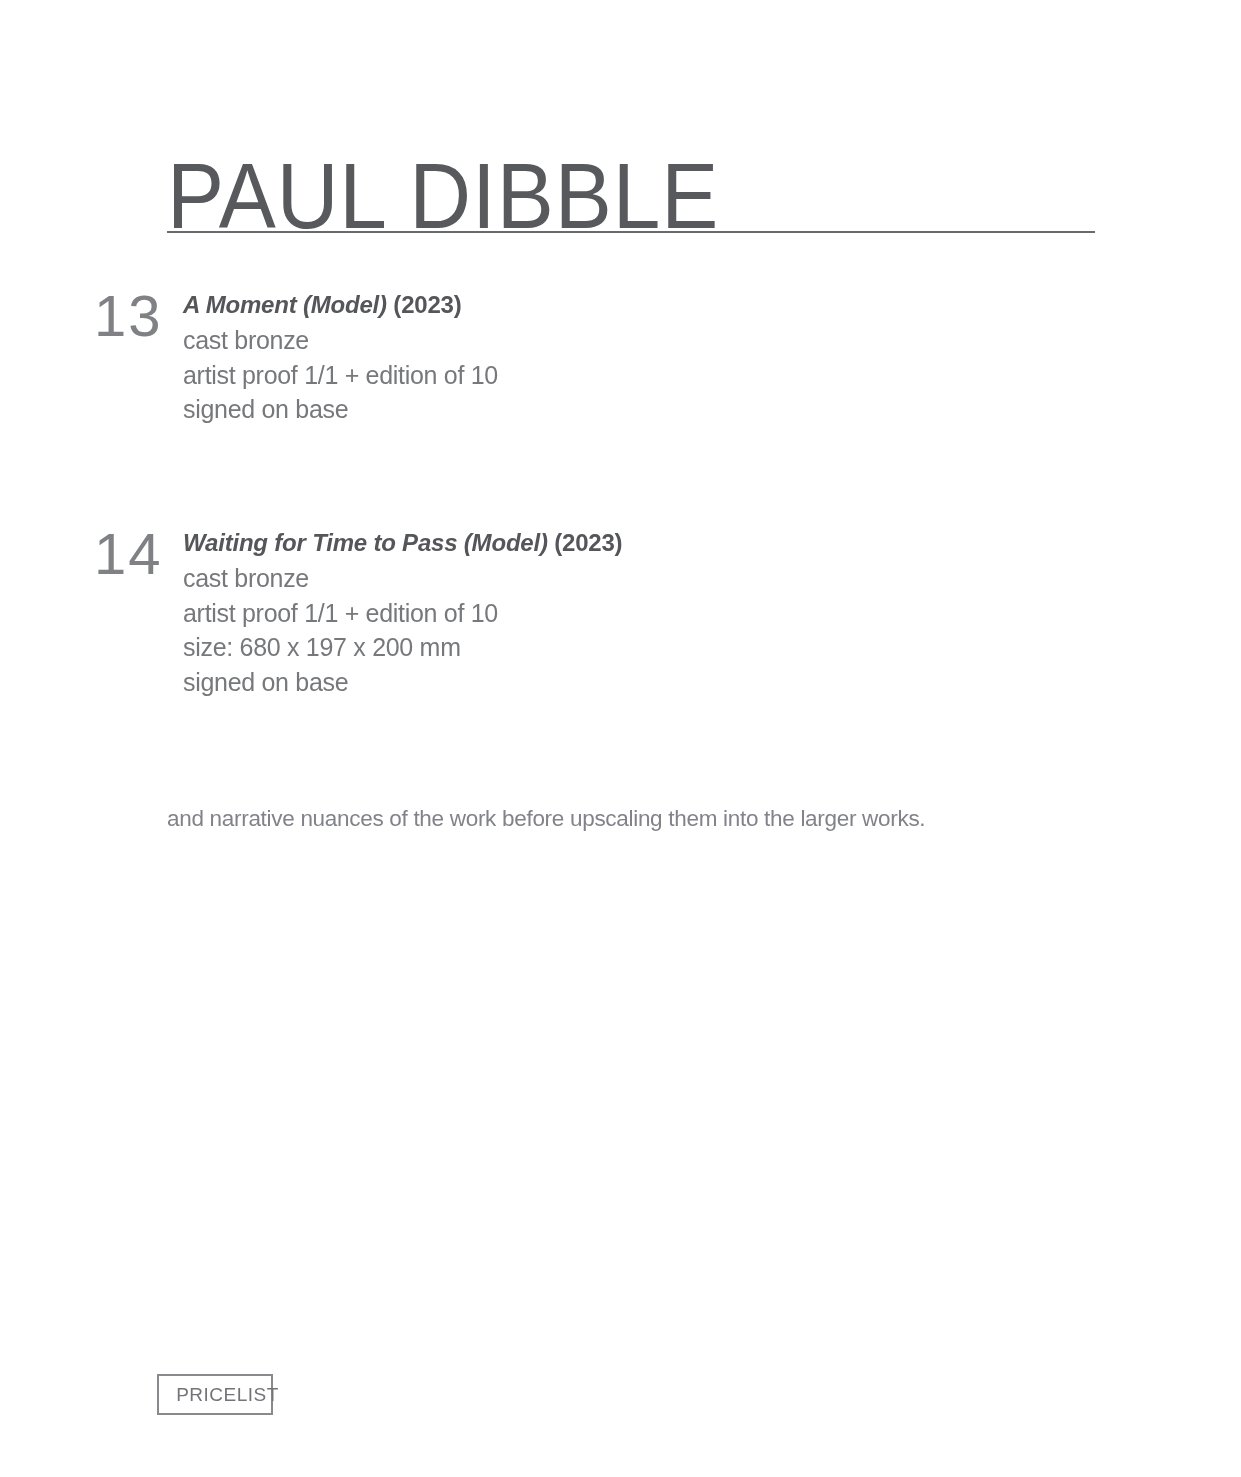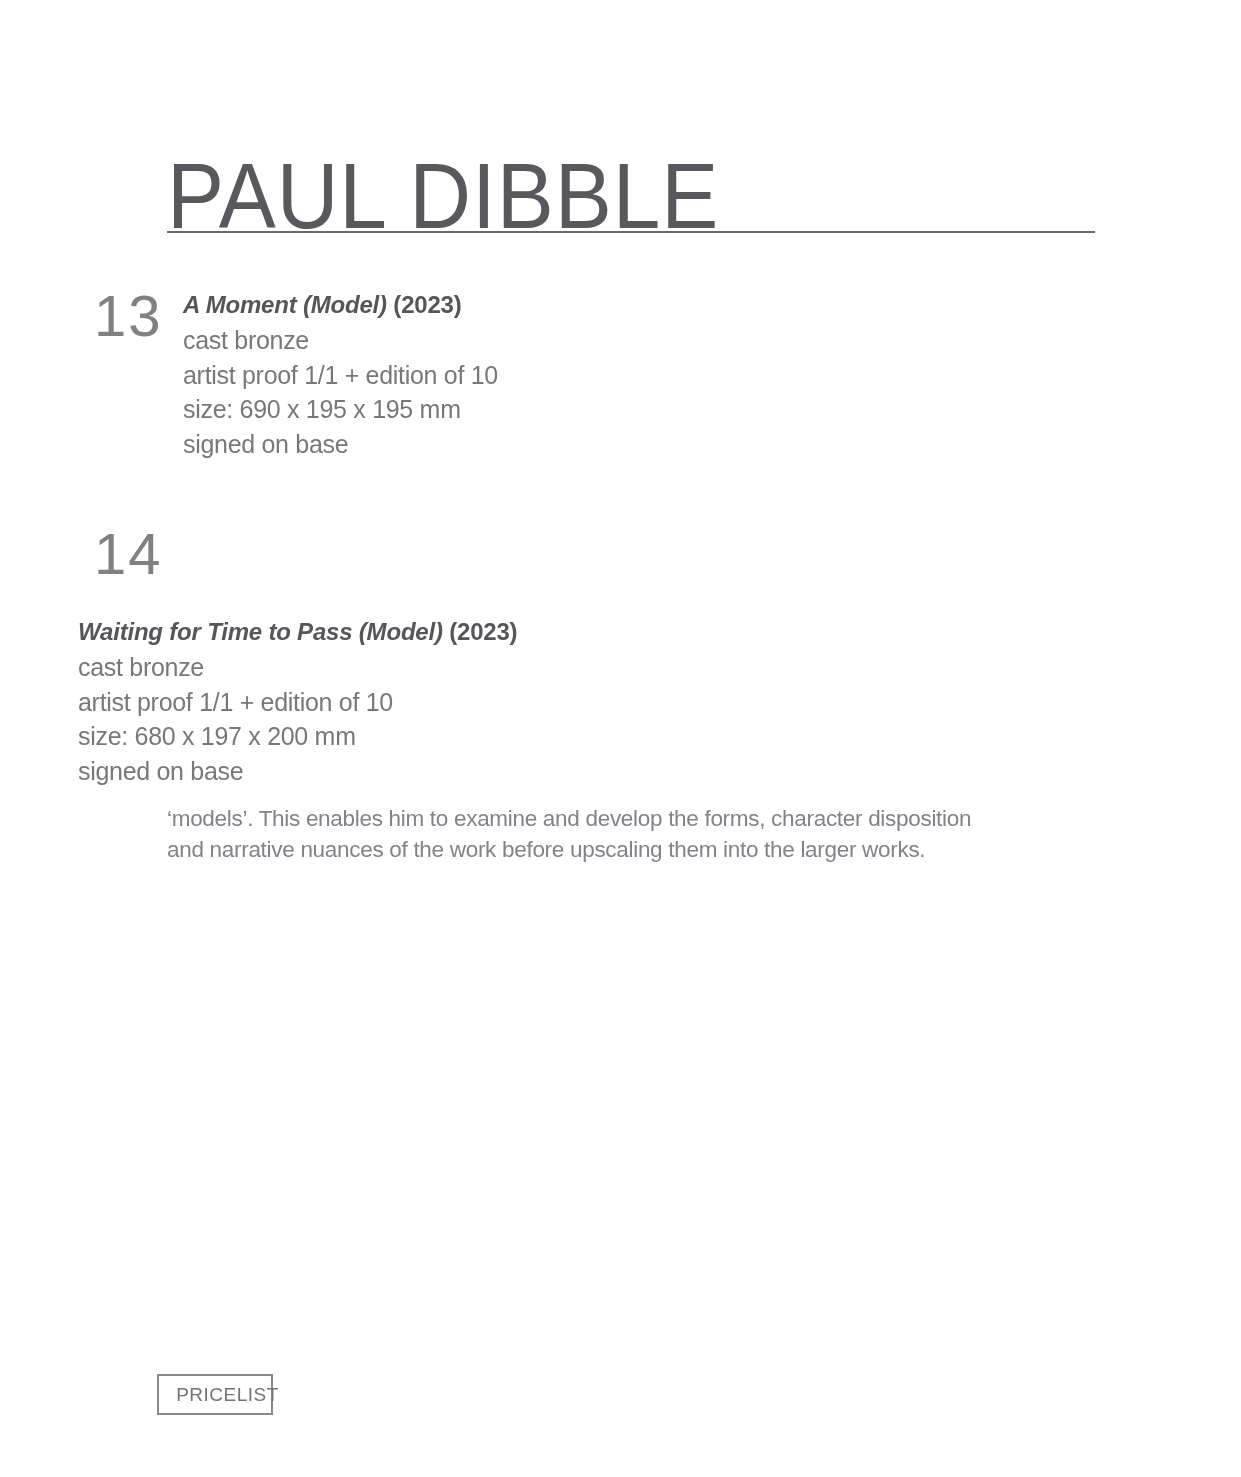--- a/index.html
+++ b/index.html
@@ -39,21 +39,21 @@
     background: var(--rule, #696a6d);
   }
 
   .artwork {
     position: absolute;
     left: 78px;
     display: flex;
     align-items: flex-start;
   }
   .artwork.first  { top: 287px; }
-  .artwork.second { top: 525px; flex-direction: column; }
+  .artwork.second { top: 525px; }
 
   .artwork-number {
     flex: 0 0 89px;
     width: 89px;
     font-size: 58px;
     font-weight: 300;
     line-height: 1;
     letter-spacing: 2px;
     color: var(--number, #7f8184);
     margin-left: 16px;
@@ -125,37 +125,35 @@
 
 <div class="artwork first">
   <div class="artwork-number">13</div>
   <div class="artwork-info">
     <div class="artwork-title-line">
       <span class="artwork-title">A Moment (Model)</span>
       <span class="artwork-year">(2023)</span>
     </div>
     <div class="artwork-detail">cast bronze</div>
     <div class="artwork-detail">artist proof 1/1 + edition of 10</div>
-    <div class="artwork-detail">size: 690 x 195 x 195 mm</div>
     <div class="artwork-detail">signed on base</div>
   </div>
 </div>
 
 <div class="artwork second">
   <div class="artwork-number">14</div>
   <div class="artwork-info">
     <div class="artwork-title-line">
       <span class="artwork-title">Waiting for Time to Pass (Model)</span>
       <span class="artwork-year">(2023)</span>
     </div>
     <div class="artwork-detail">cast bronze</div>
     <div class="artwork-detail">artist proof 1/1 + edition of 10</div>
     <div class="artwork-detail">size: 680 x 197 x 200 mm</div>
     <div class="artwork-detail">signed on base</div>
   </div>
 </div>
 
 <div class="description">
-  <span class="description-line">‘models’. This enables him to examine and develop the forms, character disposition</span>
   <span class="description-line">and narrative nuances of the work before upscaling them into the larger works.</span>
 </div>
 
 <a class="pricelist-button">PRICELIST</a>
 
 </body></html>

